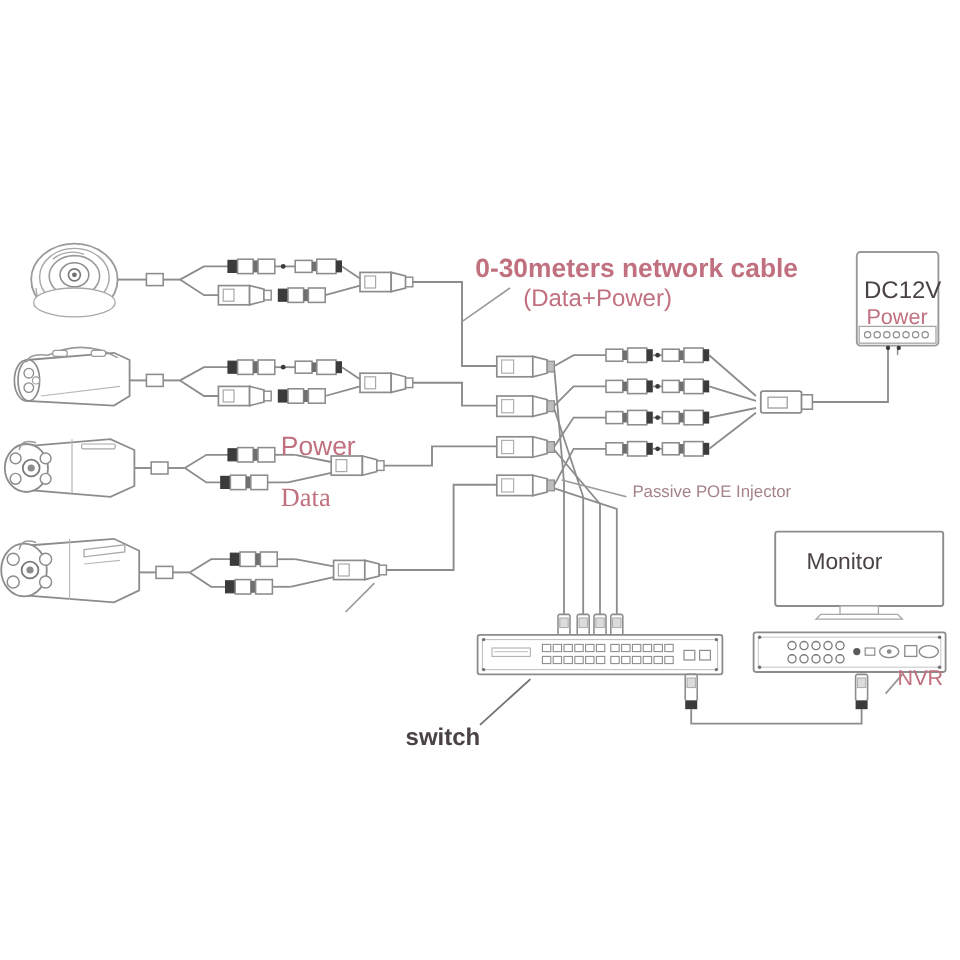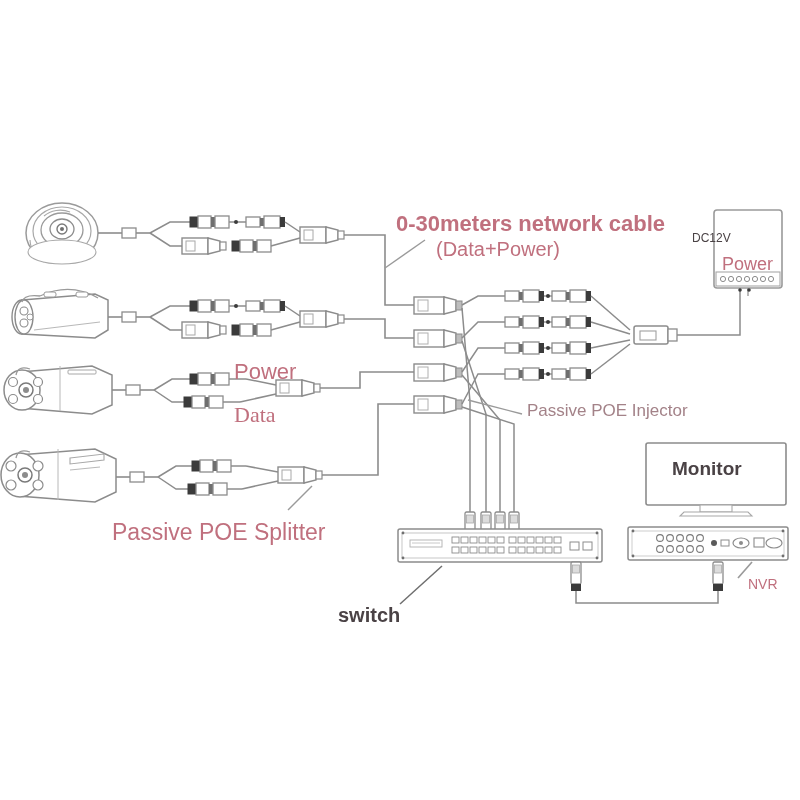--- a/index.html
+++ b/index.html
@@ -416,27 +416,26 @@
 </svg>
 
 <div class="lbl lbl-pink" style="left:396px;top:213px;font-size:22px;font-weight:bold;">0-30meters network cable</div>
 
 <div class="lbl lbl-pink" style="left:436px;top:239px;font-size:20px;">(Data+Power)</div>
 
 <div class="lbl lbl-pink" style="left:234px;top:361px;font-size:22px;">Power</div>
 
 <div class="lbl lbl-pink" style="left:234px;top:404px;font-size:22px;font-family:Liberation Serif, serif;">Data</div>
 
-<div class="lbl lbl-pink" style="left:112px;top:521px;font-size:23px;">Passive POE Splitter</div>
-
-<div class="lbl lbl-muted" style="left:527px;top:402px;font-size:17px;">Passive POE Injector</div>
+
+<div class="lbl lbl-muted" style="left:527px;top:402px;font-size:14px;">Passive POE Injector</div>
 
 <div class="lbl lbl-dark" style="left:338px;top:605px;font-size:20px;font-weight:bold;">switch</div>
 
-<div class="lbl lbl-pink" style="left:748px;top:577px;font-size:14px;">NVR</div>
-
-<div class="lbl lbl-dark" style="left:672px;top:459px;font-size:19px;font-weight:bold;">Monitor</div>
-
-<div class="lbl lbl-dark" style="left:692px;top:232px;font-size:12px;">DC12V</div>
+<div class="lbl lbl-pink" style="left:748px;top:556px;font-size:18px;">NVR</div>
+
+<div class="lbl lbl-dark" style="left:672px;top:459px;font-size:19px;">Monitor</div>
+
+<div class="lbl lbl-dark" style="left:720px;top:232px;font-size:20px;">DC12V</div>
 
 <div class="lbl lbl-pink" style="left:722px;top:255px;font-size:18px;">Power</div>
 
 </div>
 
 </body></html>

